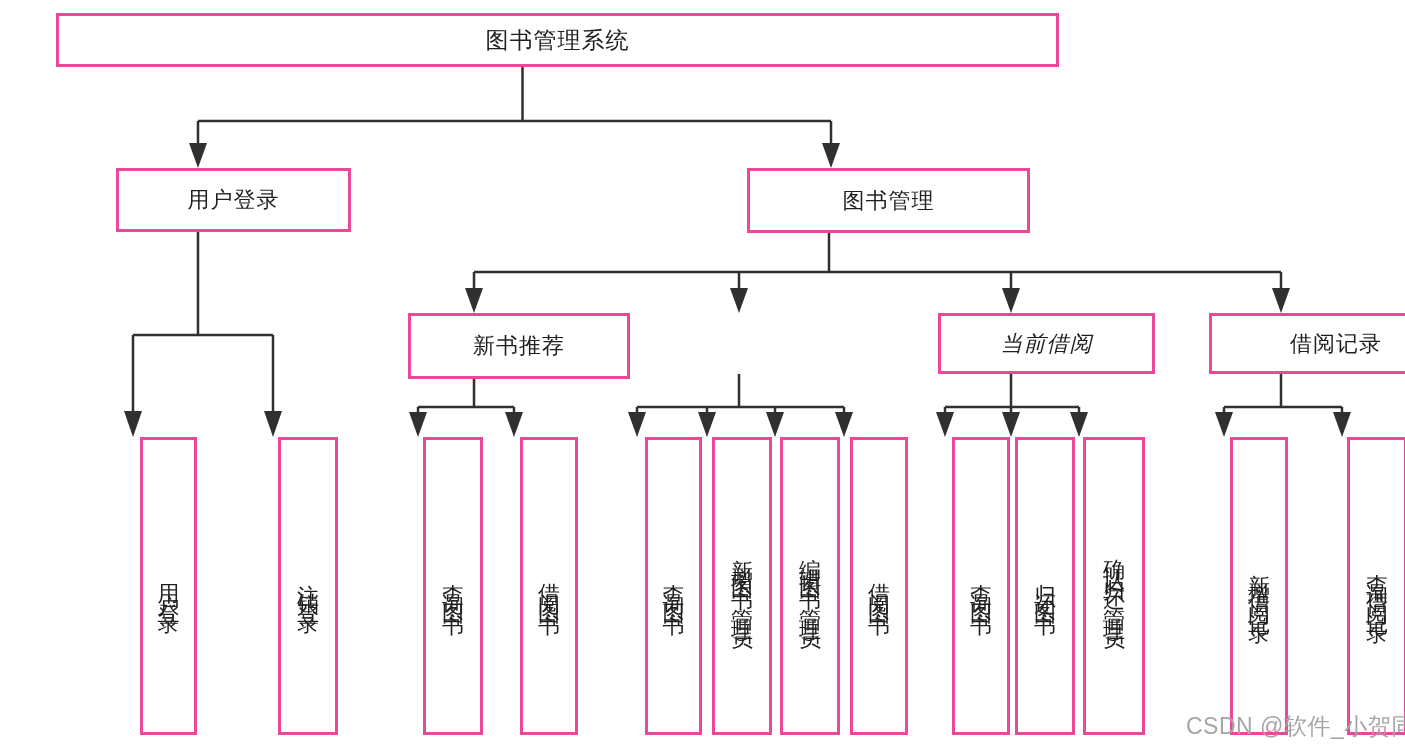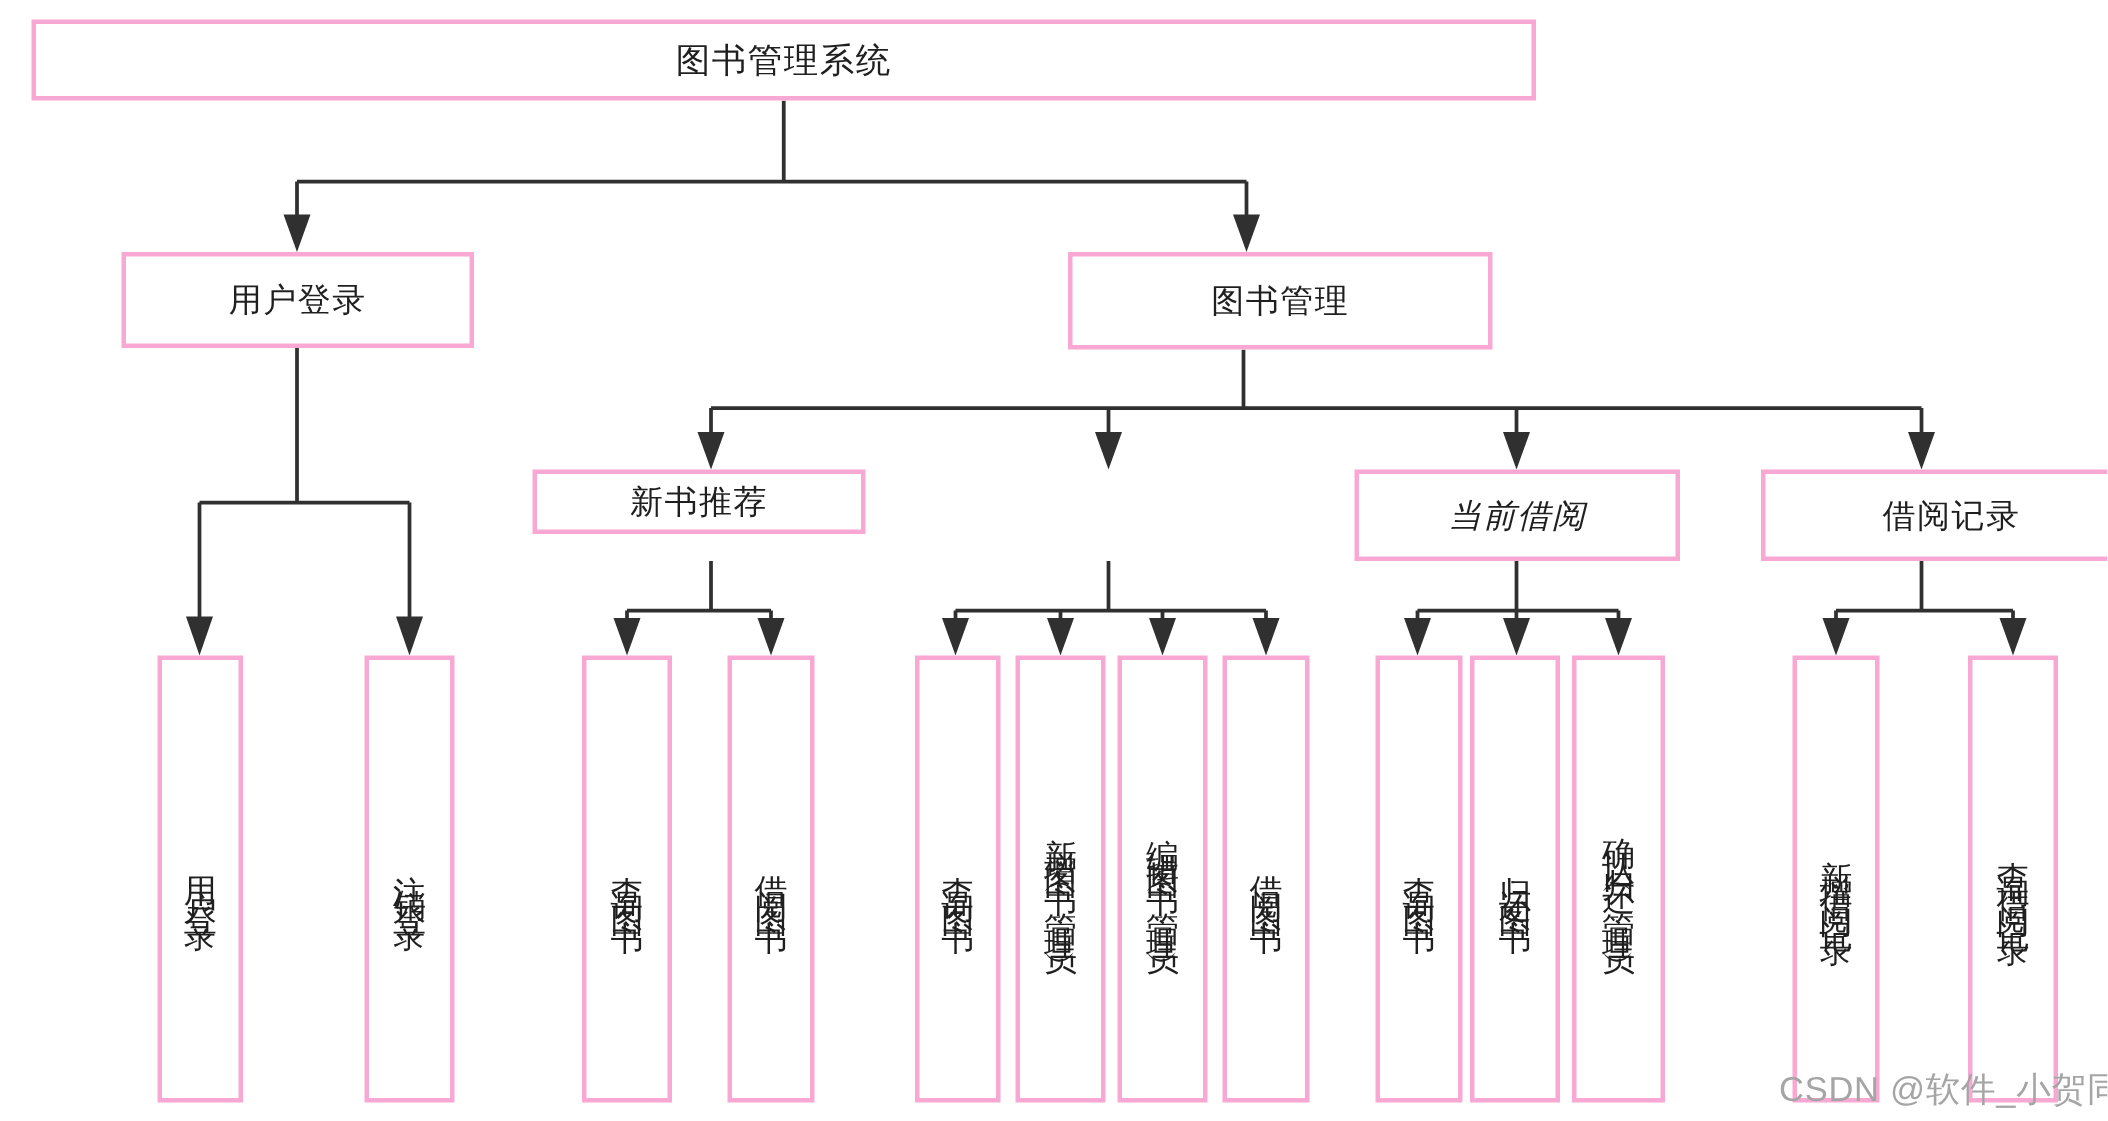--- a/index.html
+++ b/index.html
@@ -7,26 +7,27 @@
     position:relative;
     width:1405px;height:747px;
     background:#ffffff;
     font-family:"Liberation Sans", sans-serif;
     overflow:hidden;
   }
   #connectors{position:absolute;left:0;top:0;width:1405px;height:747px;}
   .node{
     position:absolute;
     box-sizing:border-box;
-    border:3px solid #f9a8d4;
+    border:3px solid #ec4899;
     background:#ffffff;
     display:flex;
     align-items:center;
     justify-content:center;
     color:#1f1f1f;
+    margin-left:35px;
   }
   .node.h span{
     font-size:22px;
     letter-spacing:1px;
     white-space:nowrap;
   }
   .node.root span{font-size:23px;}
   .node.v span{
     writing-mode:vertical-rl;
     text-orientation:mixed;
@@ -94,21 +95,21 @@
     <span>图书管理系统</span>
   </div>
 
   <div class="node h" style="left:81px;top:168px;width:235px;height:64px;">
     <span>用户登录</span>
   </div>
   <div class="node h" style="left:712px;top:168px;width:283px;height:65px;">
     <span>图书管理</span>
   </div>
 
-  <div class="node h" style="left:355px;top:313px;width:222px;height:43px;">
+  <div class="node h" style="left:373px;top:313px;width:222px;height:66px;">
     <span>新书推荐</span>
   </div>
   <div class="node h" style="left:903px;top:313px;width:217px;height:61px;font-style:italic;">
     <span>当前借阅</span>
   </div>
   <div class="node h" style="left:1174px;top:313px;width:254px;height:61px;">
     <span>借阅记录</span>
   </div>
 
   <div class="node v" style="left:105px;top:437px;width:57px;height:298px;">

